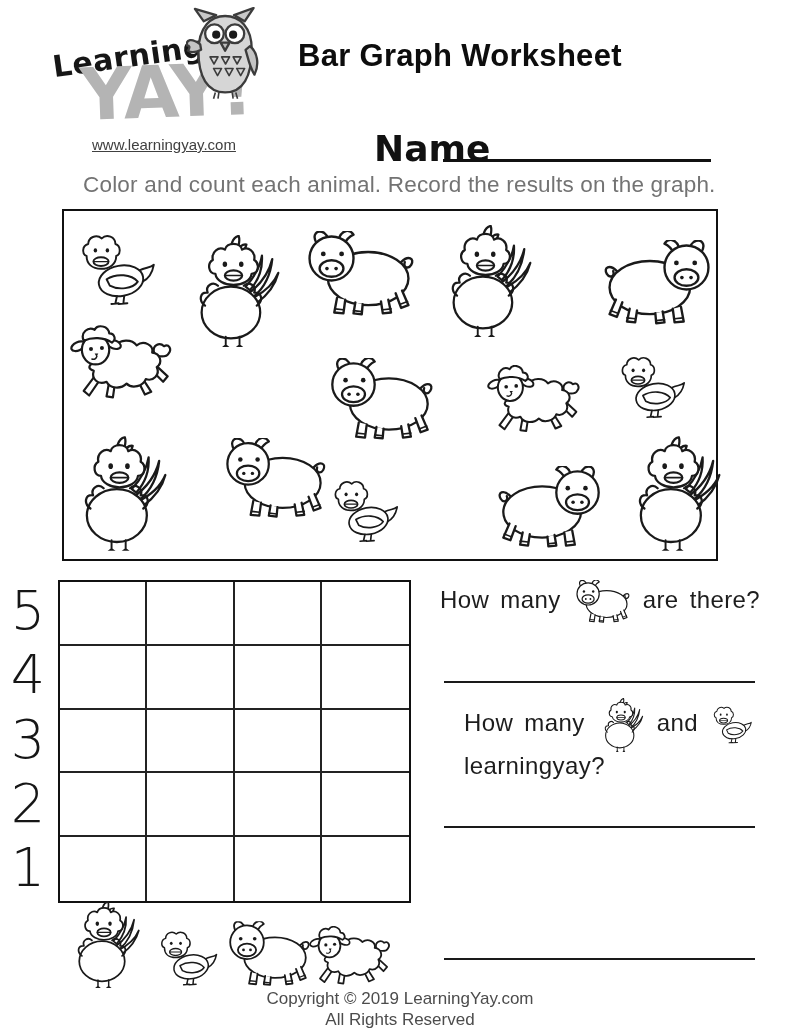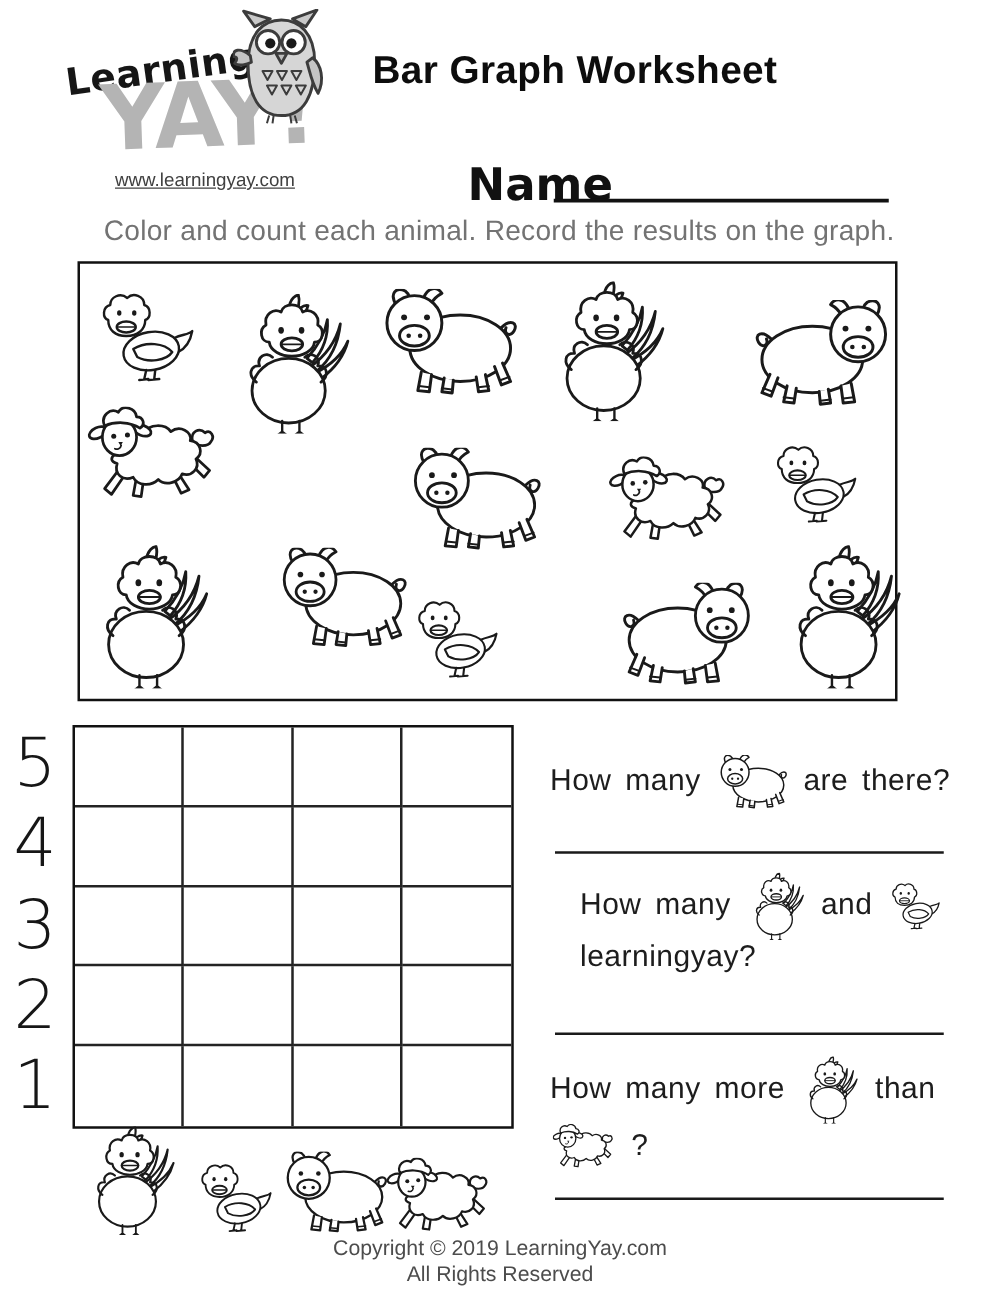--- a/index.html
+++ b/index.html
@@ -256,29 +256,24 @@
     </svg>
     <svg width="62" height="59" viewBox="0 0 100 95" class="col-icon" style="left: 157px; top: 929px;">
       <use href="#sym-duck"></use>
     </svg>
     <svg width="84" height="67" viewBox="0 0 120 95" class="col-icon" style="left: 226px; top: 921px;">
       <use href="#sym-pig"></use>
     </svg>
     <svg width="84" height="62" viewBox="0 0 115 85" class="col-icon" style="left: 309px; top: 926px;">
       <use href="#sym-sheep"></use>
     </svg>
-    <div class="question" style="top: 604px;"><span>How many </span><svg width="56" height="44" viewBox="0 0 120 95" class="q-icon">
+    <div class="question" style="top: 580px;"><span>How many </span><svg width="56" height="44" viewBox="0 0 120 95" class="q-icon">
         <use href="#sym-pig"></use>
       </svg><span> are there?</span></div>
     <div class="answer-line" style="top: 681px;"></div>
     <div class="question" style="top: 698px; margin-left: 24px;"><span>How many </span><svg width="46" height="54" viewBox="0 0 110 130" class="q-icon">
         <use href="#sym-chicken"></use>
       </svg><span> and </span><svg width="42" height="40" viewBox="0 0 100 95" class="q-icon">
         <use href="#sym-duck"></use>
       </svg><br><span>learningyay?</span></div>
     <div class="answer-line" style="top: 826px;"></div>
-    <div class="question" style="top: 845px;"><span>How many more </span><svg width="46" height="54" viewBox="0 0 110 130" class="q-icon">
-        <use href="#sym-chicken"></use>
-      </svg><span> than</span><br><svg width="50" height="37" viewBox="0 0 115 85" class="q-icon">
-        <use href="#sym-sheep"></use>
-      </svg><span> ?</span></div>
     <div class="answer-line" style="top: 958px;"></div>
   </div>
 
 </body></html>

